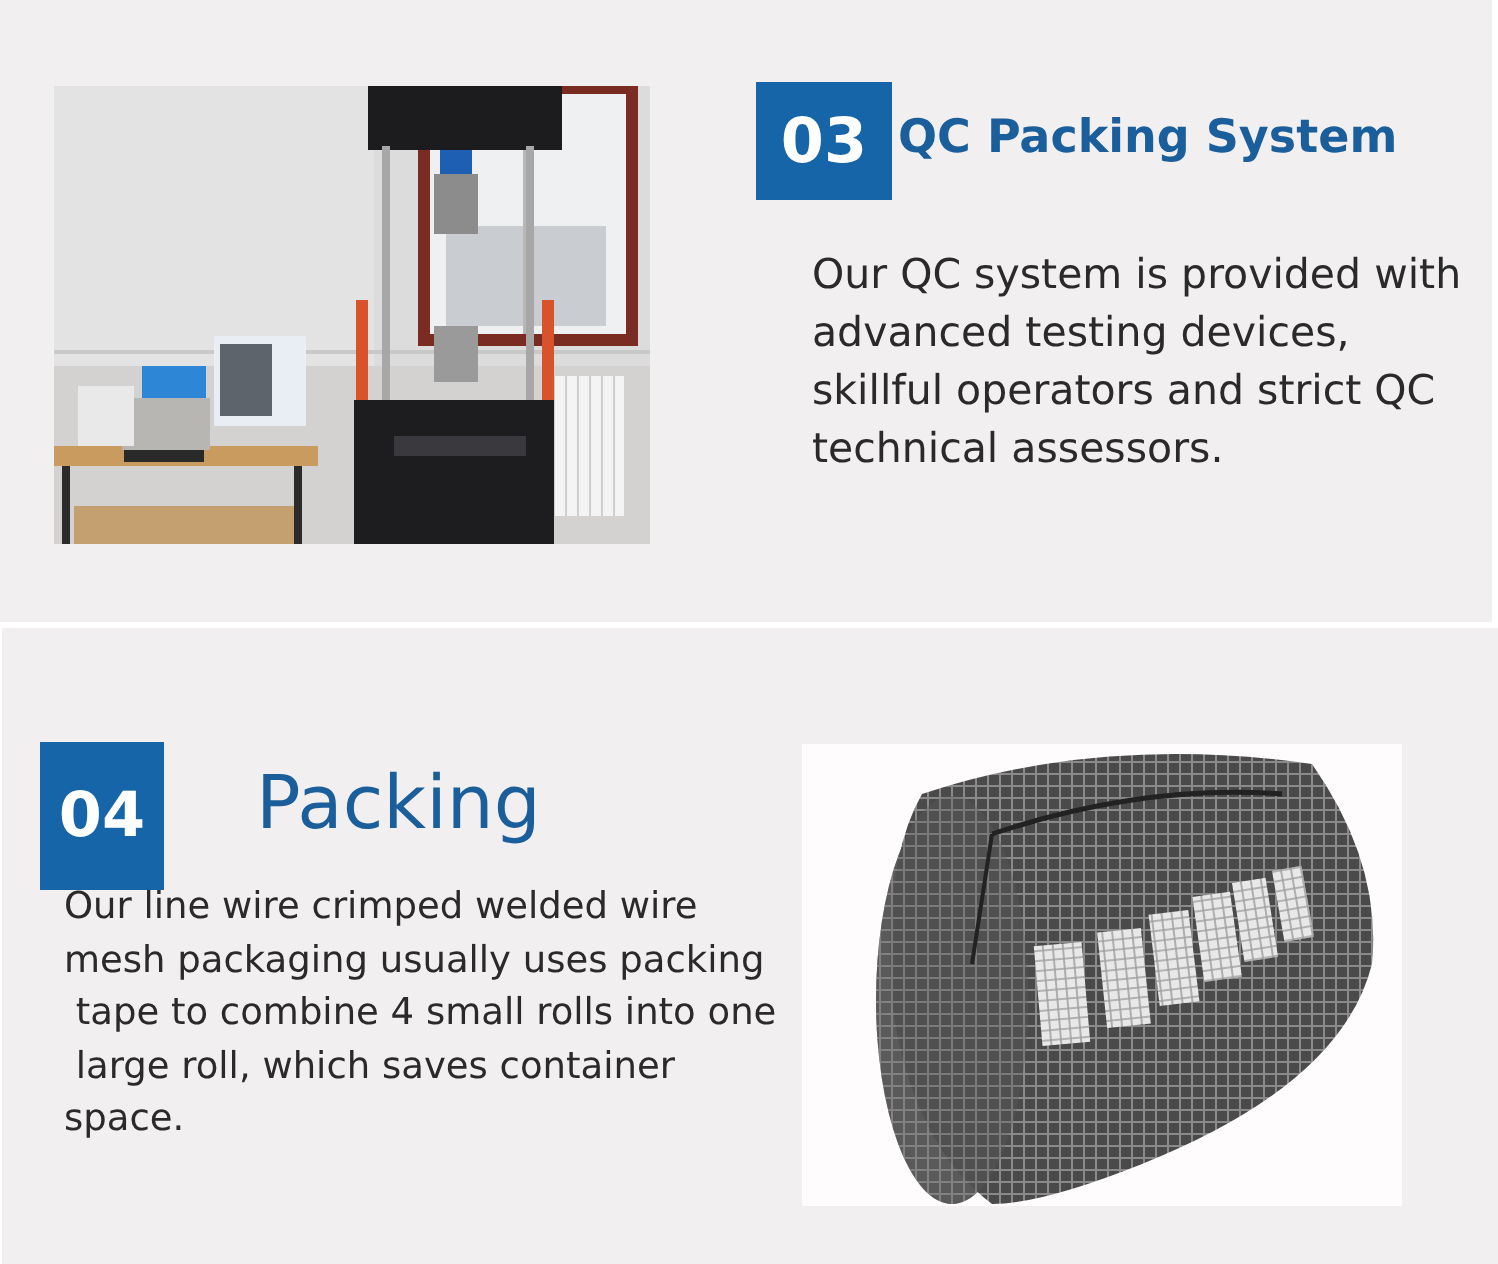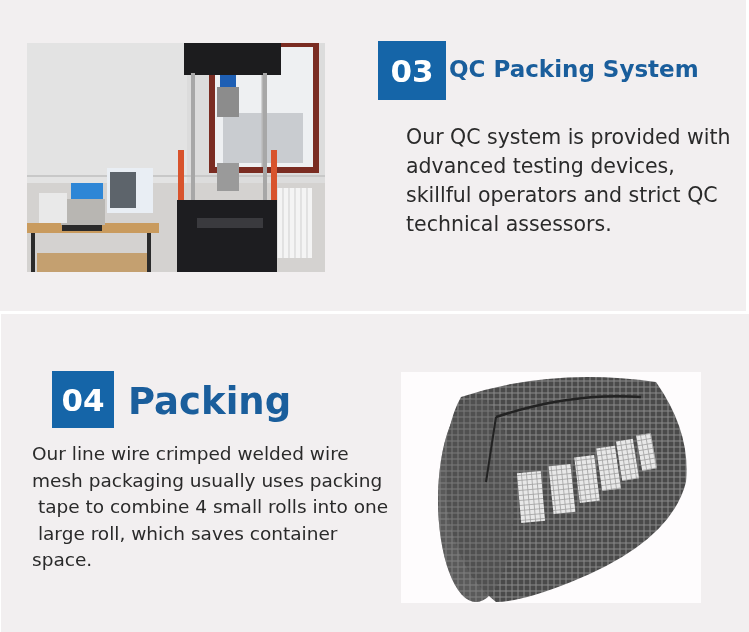--- a/index.html
+++ b/index.html
@@ -9,30 +9,30 @@
     }
     .panel { position: absolute; background: #f2eff0; }
     #panel-qc { left: 0; top: 0; width: 746px; height: 311px; }
     #panel-pack { left: 1px; top: 314px; width: 748px; height: 318px; }
 
     .badge {
       position: absolute; background: #1565a8; color: #ffffff; font-weight: bold;
       display: flex; align-items: center; justify-content: center;
       font-family: "DejaVu Sans", sans-serif;
     }
-    .title { position: absolute; color: #1a5e9c; white-space: nowrap; font-weight: bold; }
+    .title { position: absolute; color: #1a5e9c; white-space: nowrap; }
     .body-text { position: absolute; color: #2a2a2a; white-space: pre; }
 
     
     #qc-badge { left: 378px; top: 41px; width: 68px; height: 59px; font-size: 31px; }
     #qc-title { left: 449px; top: 56px; font-size: 23px; font-weight: bold; }
     #qc-body { left: 374px; top: 123px; font-size: 20.5px; line-height: 29px; margin-left: 32px; }
 
     
-    #pack-badge { left: 52px; top: 371px; width: 62px; height: 57px; font-size: 31px; }
+    #pack-badge { left: 20px; top: 371px; width: 62px; height: 74px; font-size: 31px; }
     #pack-title { left: 128px; top: 380px; font-size: 37px; }
     #pack-body { left: 32px; top: 441px; font-size: 18.5px; line-height: 26.5px; }
 
     
     #qc-photo { position: absolute; left: 27px; top: 43px; width: 298px; height: 229px; overflow: hidden; background: #d9d9d9; }
     #pack-photo { position: absolute; left: 401px; top: 372px; width: 300px; height: 231px; background: #fefcfd; overflow: hidden; }
   </style>
 </head>
 <body>
 

